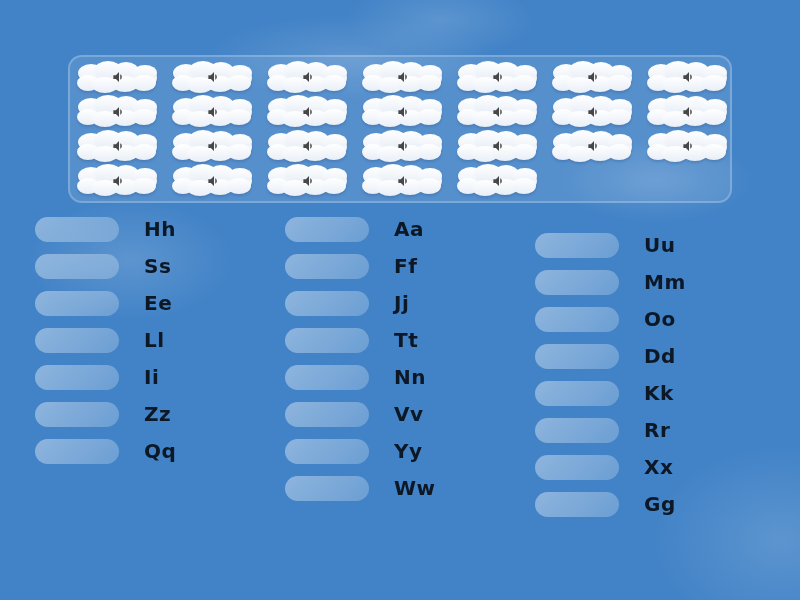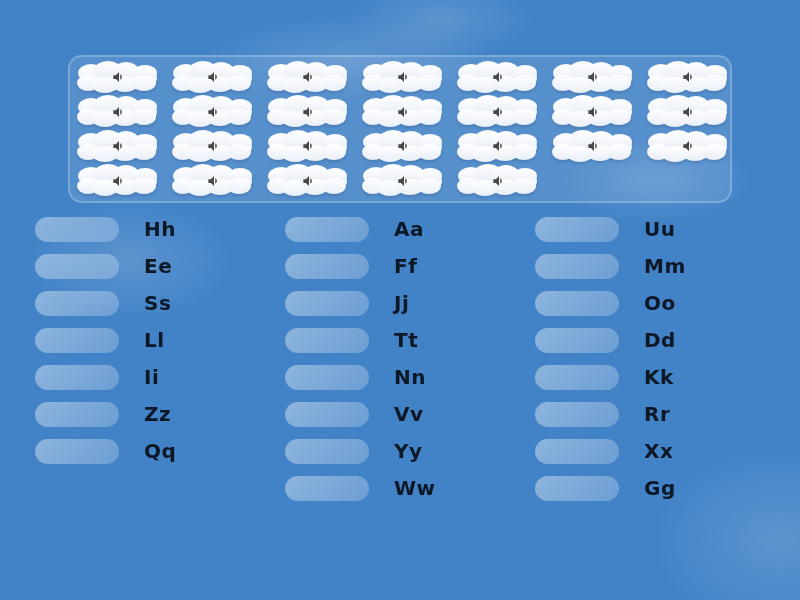--- a/index.html
+++ b/index.html
@@ -70,21 +70,21 @@
   }
 
   
   .match-col{
     position:absolute;
     top:217px;
     width:250px;
   }
   .col-1{left:35px;}
   .col-2{left:285px;}
-  .col-3{left:535px;}
+  .col-3{left:535px;margin-top:16px;}
   .match-row{
     display:flex;
     align-items:flex-start;
     gap:25px;
     height:25px;
     margin-bottom:12px;
   }
   .answer-slot{
     width:84px; height:25px;
     border-radius:13px;
@@ -374,28 +374,28 @@
     </div>
   </div>
 
 <div class="match-col col-1">
     <div class="match-row">
     <div class="answer-slot"></div>
     <span class="match-label">Hh</span>
   </div>
     <div class="match-row">
     <div class="answer-slot"></div>
+    <span class="match-label">Ss</span>
+  </div>
+    <div class="match-row">
+    <div class="answer-slot"></div>
     <span class="match-label">Ee</span>
   </div>
     <div class="match-row">
     <div class="answer-slot"></div>
-    <span class="match-label">Ss</span>
-  </div>
-    <div class="match-row">
-    <div class="answer-slot"></div>
     <span class="match-label">Ll</span>
   </div>
     <div class="match-row">
     <div class="answer-slot"></div>
     <span class="match-label">Ii</span>
   </div>
     <div class="match-row">
     <div class="answer-slot"></div>
     <span class="match-label">Zz</span>
   </div>

